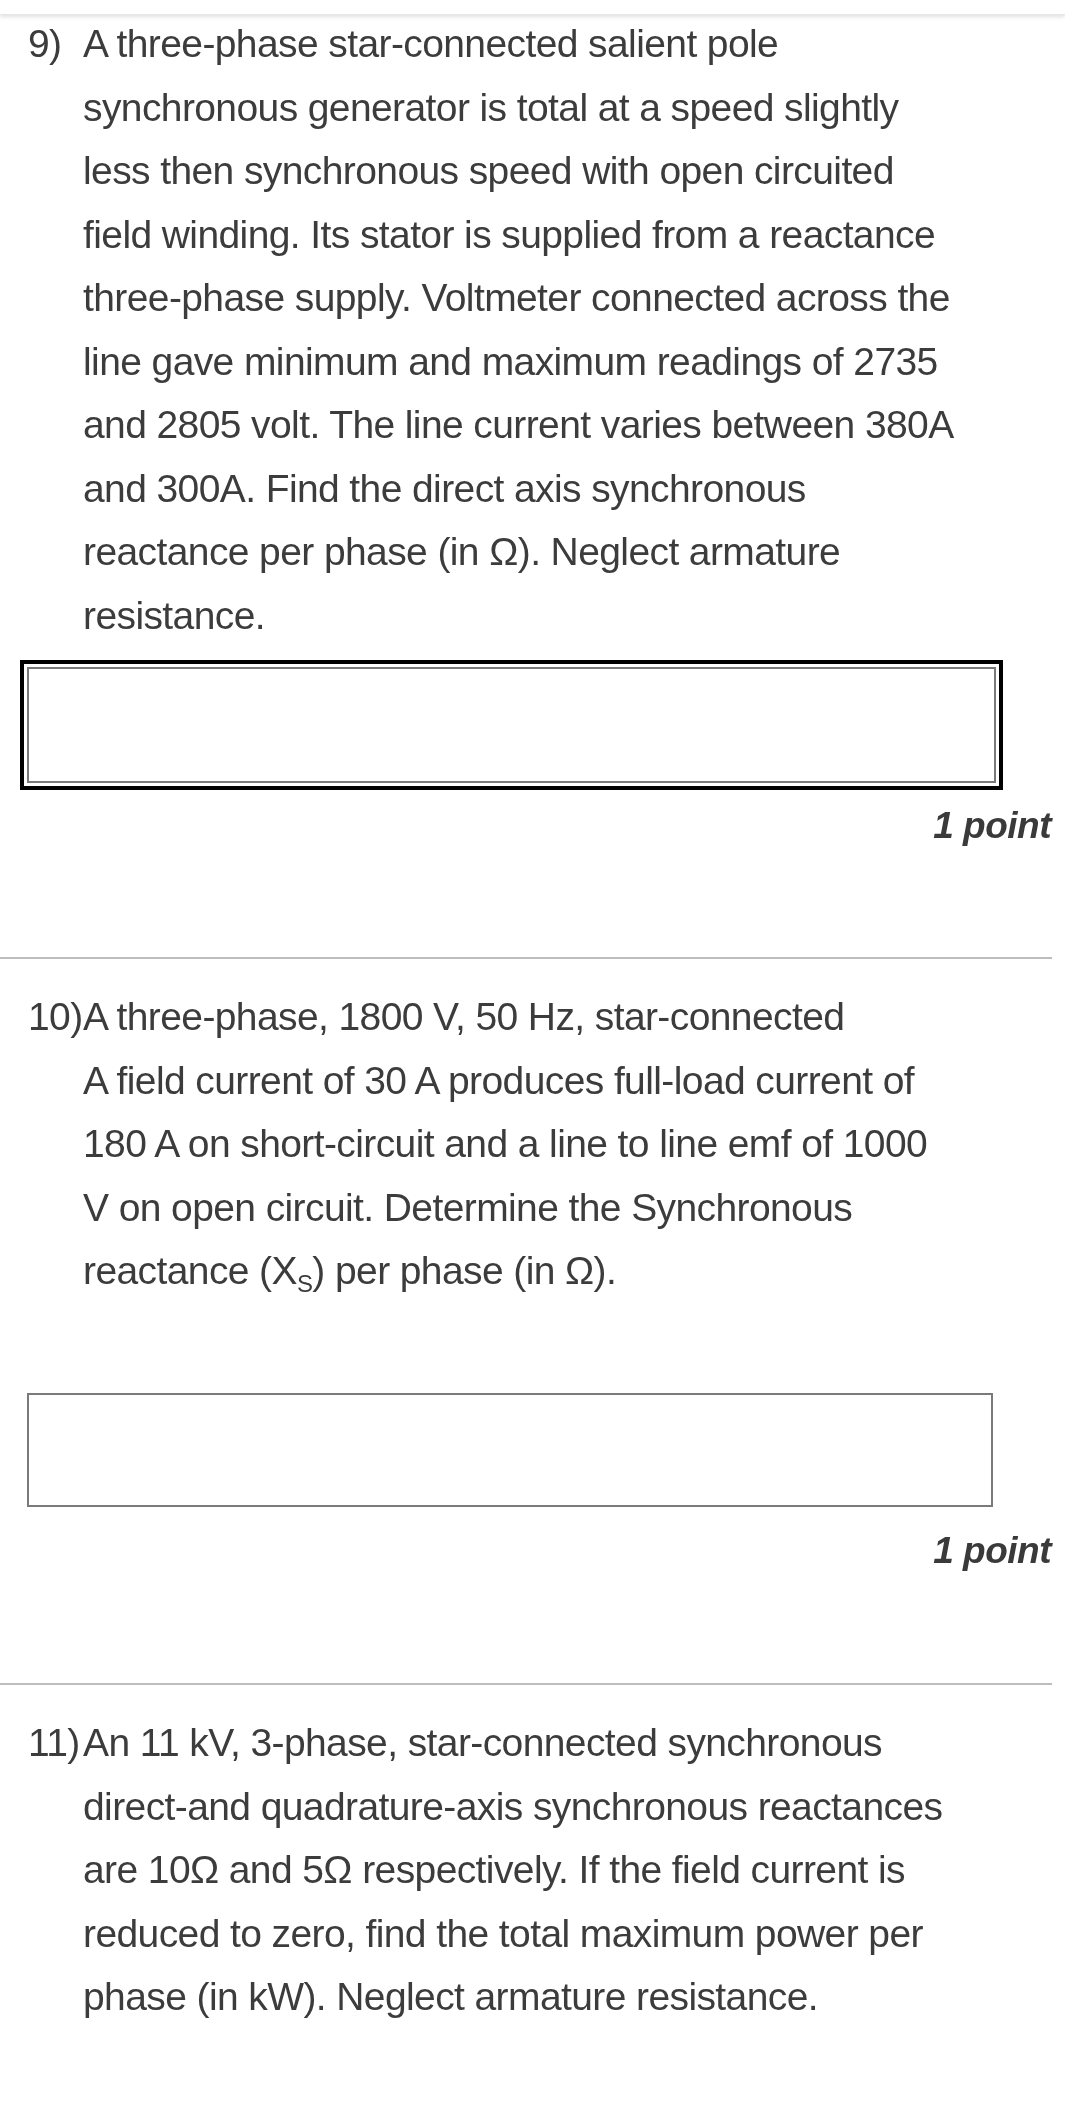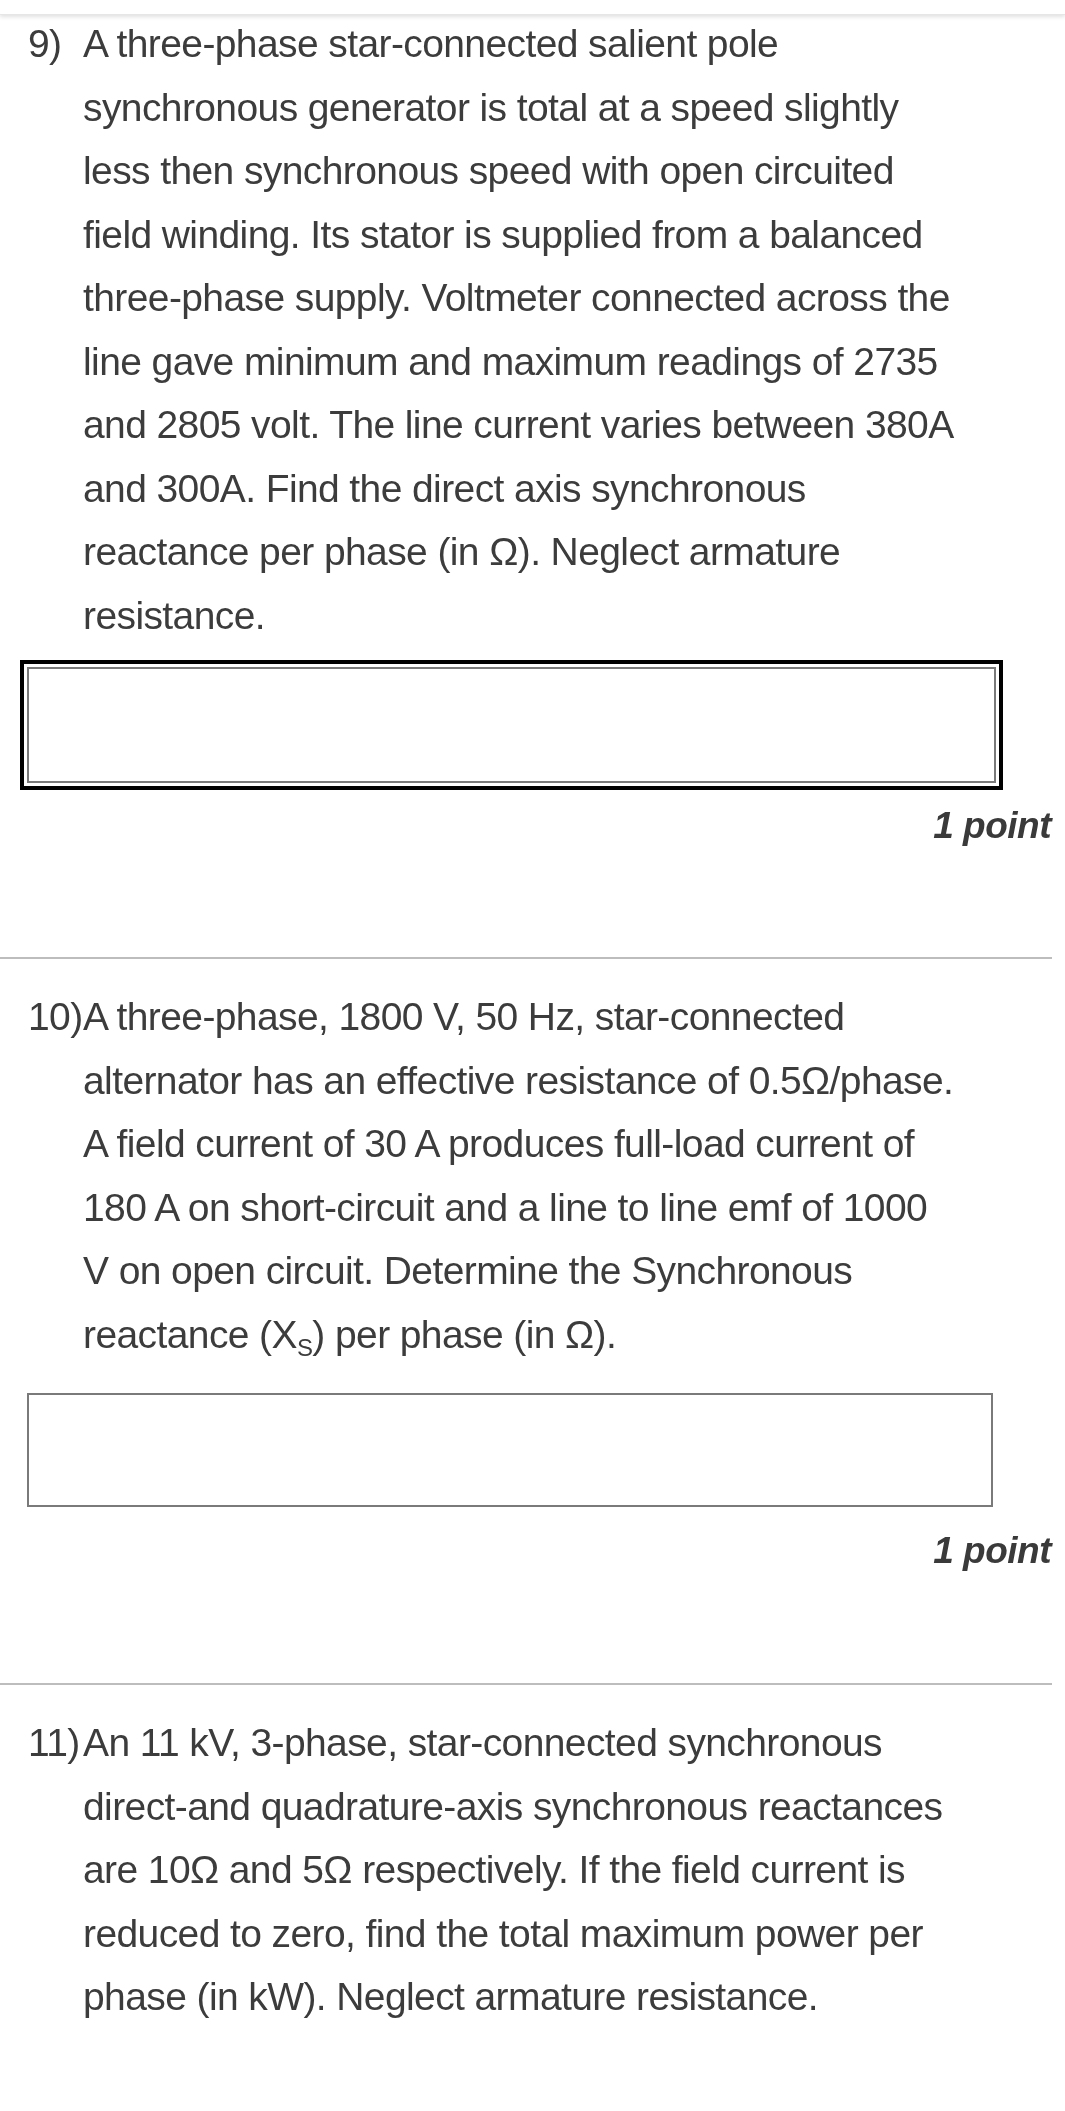--- a/index.html
+++ b/index.html
@@ -54,41 +54,40 @@
 <body>
 
 <div class="topbar"></div>
 
 <div class="question" style="top:12px;">
   <div class="q-num" style="top:0;">9)</div>
   <div class="q-text" style="top:0;">
     <span class="q-line">A three-phase star-connected salient pole</span>
     <span class="q-line">synchronous generator is total at a speed slightly</span>
     <span class="q-line">less then synchronous speed with open circuited</span>
-    <span class="q-line">field winding. Its stator is supplied from a balanced</span>
+    <span class="q-line">field winding. Its stator is supplied from a reactance</span>
     <span class="q-line">three-phase supply. Voltmeter connected across the</span>
     <span class="q-line">line gave minimum and maximum readings of 2735</span>
     <span class="q-line">and 2805 volt. The line current varies between 380A</span>
     <span class="q-line">and 300A. Find the direct axis synchronous</span>
     <span class="q-line">reactance per phase (in Ω). Neglect armature</span>
     <span class="q-line">resistance.</span>
   </div>
 </div>
 <div class="answer-box focused" style="top:660px;">
   <div class="inner"></div>
 </div>
 <div class="points" style="top:805px;">1 point</div>
 
 <div class="divider" style="top:957px;"></div>
 
 <div class="question" style="top:985px;">
   <div class="q-num" style="top:0;">10)</div>
   <div class="q-text" style="top:0;">
     <span class="q-line">A three-phase, 1800 V, 50 Hz, star-connected</span>
-    <span class="q-line">alternator has an effective resistance of 0.5Ω/phase.</span>
     <span class="q-line">A field current of 30 A produces full-load current of</span>
     <span class="q-line">180 A on short-circuit and a line to line emf of 1000</span>
     <span class="q-line">V on open circuit. Determine the Synchronous</span>
     <span class="q-line"><span>reactance (X</span><sub>S</sub><span>) per phase (in Ω).</span></span>
   </div>
 </div>
 <div class="answer-box" style="top:1393px;"></div>
 <div class="points" style="top:1530px;">1 point</div>
 
 <div class="divider" style="top:1683px;"></div>

